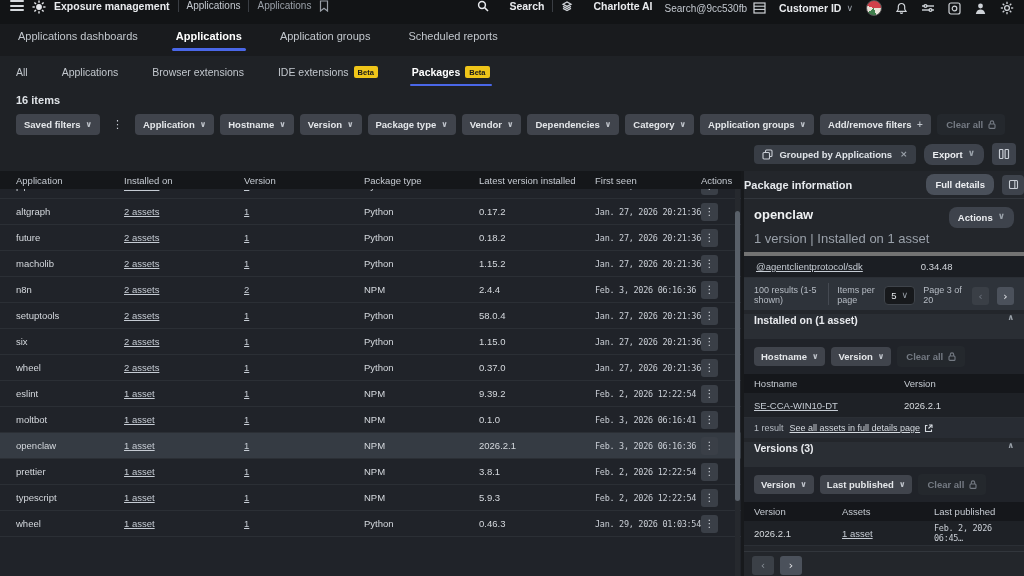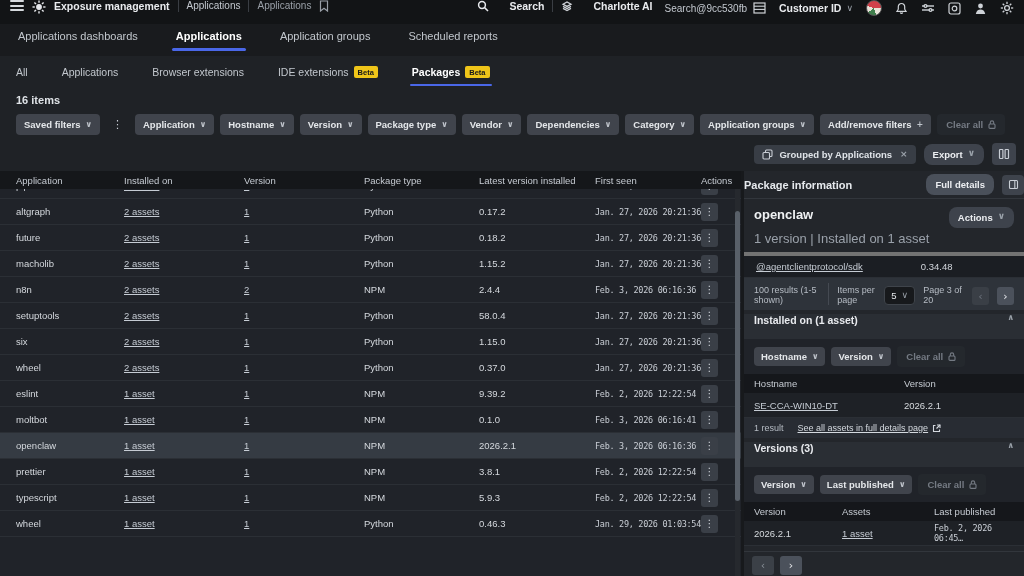--- a/index.html
+++ b/index.html
@@ -96,21 +96,21 @@
   .p-pag .sep{width:1px;height:22px;background:#454a52}
   .sectionhdr{background:#2a2e34;height:25px;display:flex;justify-content:space-between;
     padding:0 10px;font-size:10.5px;font-weight:700;color:#e8eaee;margin-top:4px;cursor:pointer}
   .sectionhdr .chev{font-size:8px}
   .p-filters{display:flex;align-items:center;gap:6px;padding:7px 10px;background:#202329}
   .p-filters .pill{padding:4px 7px}
   .minihead{background:#15171b;padding:0 10px;height:19px;font-size:9.5px;color:#c6cbd2;display:grid;align-items:center}
   .minirow{padding:0 10px;height:25px;font-size:9.5px;display:grid;align-items:center;background:#1e2126;border-bottom:1px solid #2b2f35}
   .cols2{grid-template-columns:150px 1fr}
   .cols3{grid-template-columns:88px 92px 1fr}
-  .minifoot{background:#282c33;display:flex;align-items:center;gap:14px;padding:5px 10px;font-size:9px;color:#b6bcc4}
+  .minifoot{background:#282c33;display:flex;align-items:center;gap:6px;padding:5px 10px;font-size:9px;color:#b6bcc4}
   .seelink{font-weight:400;color:#d4d9df;display:flex;align-items:center;gap:4px;font-size:9px}
   .p-bottom{margin-top:auto;height:28px;background:#23262b;border-top:1px solid #32363c;display:flex;
     align-items:center;gap:6px;padding:0 8px}
   .see-details{flex:1;height:19px;background:#4e545e;border:none;border-radius:3px;color:#eef0f3;
     font-size:9.5px;font-weight:700;cursor:pointer}
   .pnav{width:22px;height:19px;border:none;border-radius:3px;display:flex;align-items:center;justify-content:center;
     font-size:11px;cursor:pointer}
   .pnav.dim{background:#3b4047;color:#878d96}
   .pnav.on{background:#4b515b;color:#e8eaee}
 </style>

